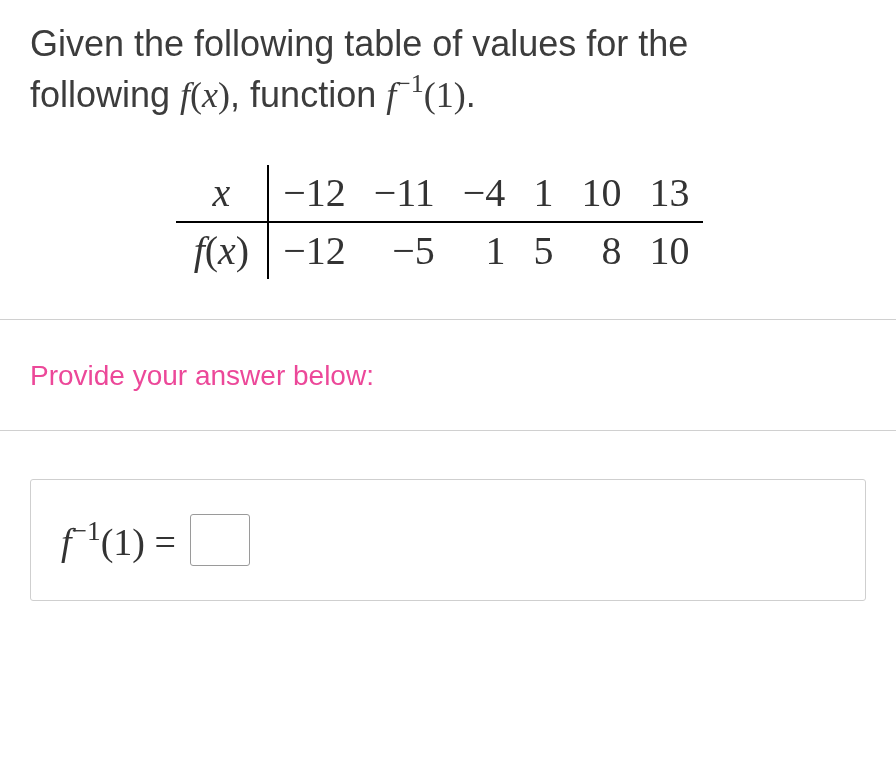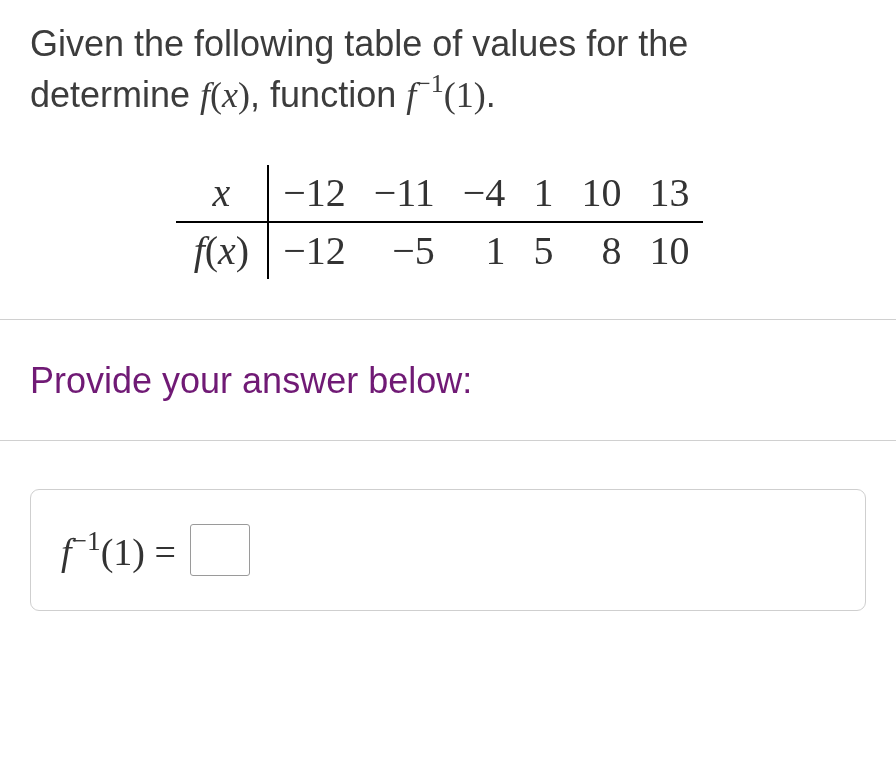--- a/index.html
+++ b/index.html
@@ -51,29 +51,29 @@
   }
   .ftable tr.row-x td { border-bottom: 2px solid #000; }
   .ftable tr.row-x td.hdr-col { border-bottom: 2px solid #000; }
 
   .divider {
     border: 0;
     border-top: 1px solid #d0d0d0;
     margin: 0;
   }
   .prompt {
-    font-size: 36px;
-    color: #701a75;
+    font-size: 28px;
+    color: #ec4899;
     padding: 40px 30px 38px 30px;
   }
 
   .answer-area {
     margin: 48px 30px 0 30px;
     border: 1px solid #cfcfcf;
-    border-radius: 9px;
+    border-radius: 3px;
     padding: 34px 30px 34px 30px;
     display: flex;
     align-items: center;
     gap: 14px;
   }
   .answer-label {
     font-family: 'Times New Roman', serif;
     font-size: 38px;
     white-space: nowrap;
   }
@@ -87,21 +87,21 @@
     font-family: 'Times New Roman', serif;
     padding: 0;
   }
 </style>
 </head>
 <body>
 
 <div class="container">
   <div class="question-text">
     <span>Given the following table of values for the</span><br>
-    <span>determine </span><span class="math-i">f</span><span class="math-r">(</span><span class="math-i">x</span><span class="math-r">)</span><span>, function </span><span class="math-i">f</span><span class="math-r sup">−1</span><span class="math-r">(</span><span class="math-r">1</span><span class="math-r">)</span><span>.</span>
+    <span>following </span><span class="math-i">f</span><span class="math-r">(</span><span class="math-i">x</span><span class="math-r">)</span><span>, function </span><span class="math-i">f</span><span class="math-r sup">−1</span><span class="math-r">(</span><span class="math-r">1</span><span class="math-r">)</span><span>.</span>
   </div>
 
   <table class="ftable">
     <tbody>
         <tr class="row-x">
       <td class="hdr-col"><span class="math-i">x</span></td>
       <td>−12</td>
       <td>−11</td>
       <td>−4</td>
       <td>1</td>

